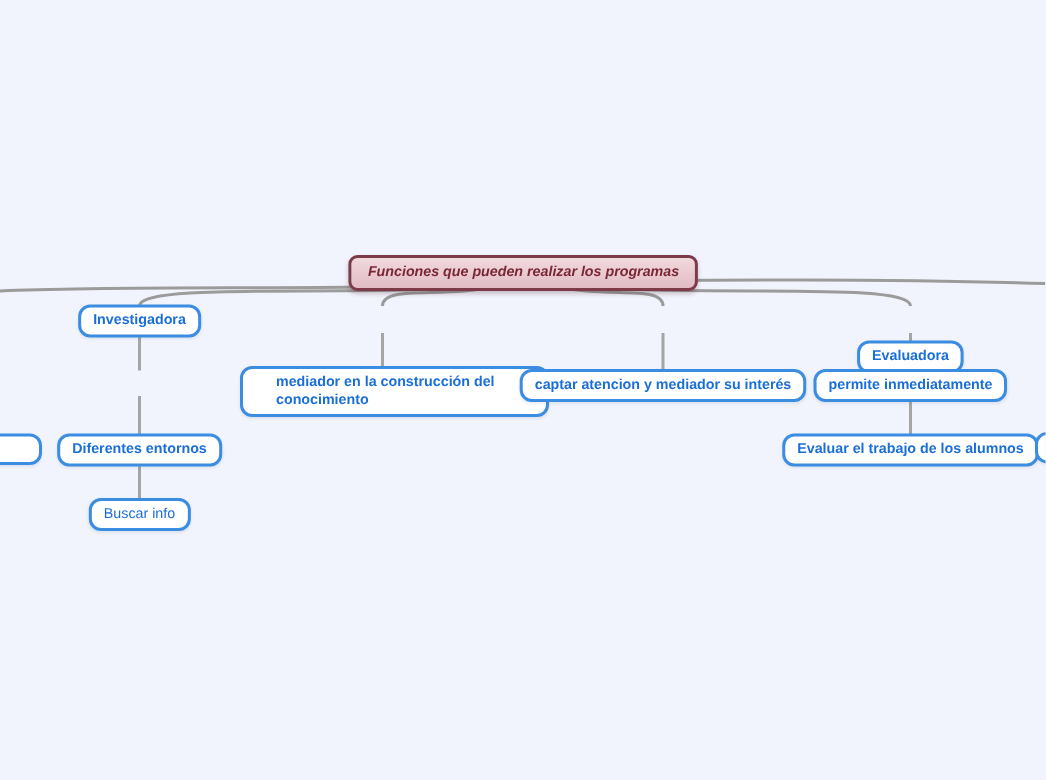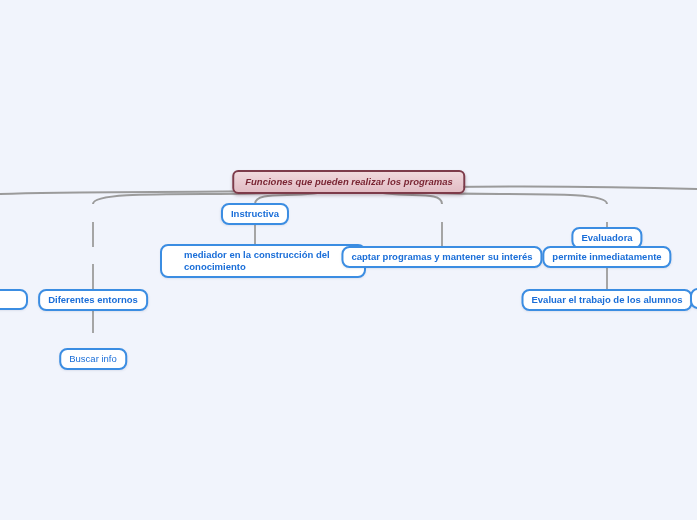--- a/index.html
+++ b/index.html
@@ -67,27 +67,27 @@
     <line x1="93" y1="264" x2="93" y2="290" stroke="#a5a5a5" stroke-width="2"></line>
     <line x1="93" y1="307" x2="93" y2="333" stroke="#a5a5a5" stroke-width="2"></line>
     <line x1="255" y1="222" x2="255" y2="245" stroke="#a5a5a5" stroke-width="2"></line>
     <line x1="442" y1="222" x2="442" y2="247" stroke="#a5a5a5" stroke-width="2"></line>
     <line x1="607" y1="222" x2="607" y2="247" stroke="#a5a5a5" stroke-width="2"></line>
     <line x1="607" y1="264" x2="607" y2="290" stroke="#a5a5a5" stroke-width="2"></line>
   </svg>
 
   <div class="node root" style="left:349px;top:170px;">Funciones que pueden realizar los programas</div>
 
-  <div class="node" style="left:255px;top:203px;">Instructiva</div>
+  <div class="node" style="left:93px;top:203px;">Investigadora</div>
   <div class="node" style="left:607px;top:203px;margin-top:24px;">Evaluadora</div>
 
   <div class="node multiline" style="left:160px;top:244px;">mediador en la construcción del conocimiento</div>
-  <div class="node" style="left:442px;top:246px;">captar programas y mantener su interés</div>
+  <div class="node" style="left:442px;top:246px;">captar atencion y mediador su interés</div>
   <div class="node" style="left:607px;top:246px;">permite inmediatamente</div>
 
   <div class="node clipped" style="left:-40px;top:289px;width:48px;height:11px;"></div>
   <div class="node" style="left:93px;top:289px;">Diferentes entornos</div>
   <div class="node" style="left:607px;top:289px;">Evaluar el trabajo de los alumnos</div>
   <div class="node clipped" style="left:690px;top:288px;width:40px;height:11px;"></div>
 
-  <div class="node normalweight" style="left:93px;top:348px;">Buscar info</div>
+  <div class="node normalweight" style="left:93px;top:332px;">Buscar info</div>
 
 </div>
 
 </body></html>

